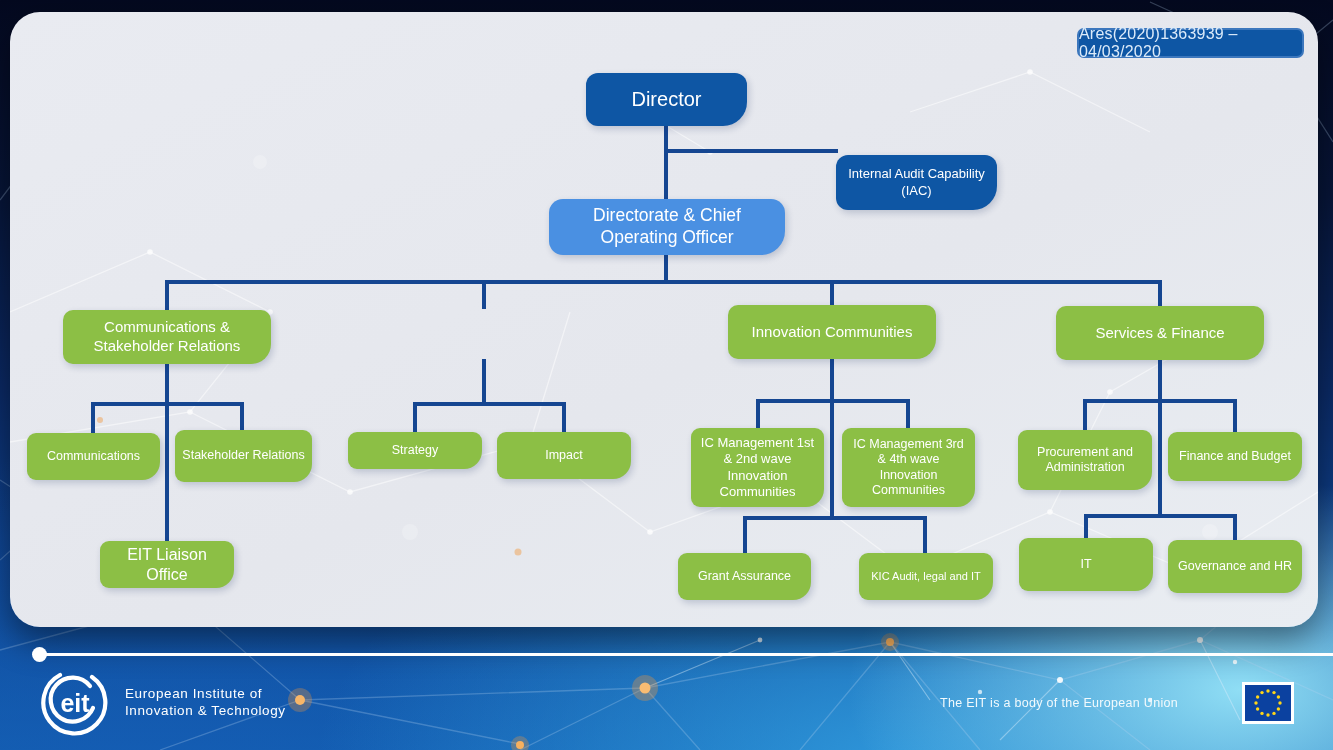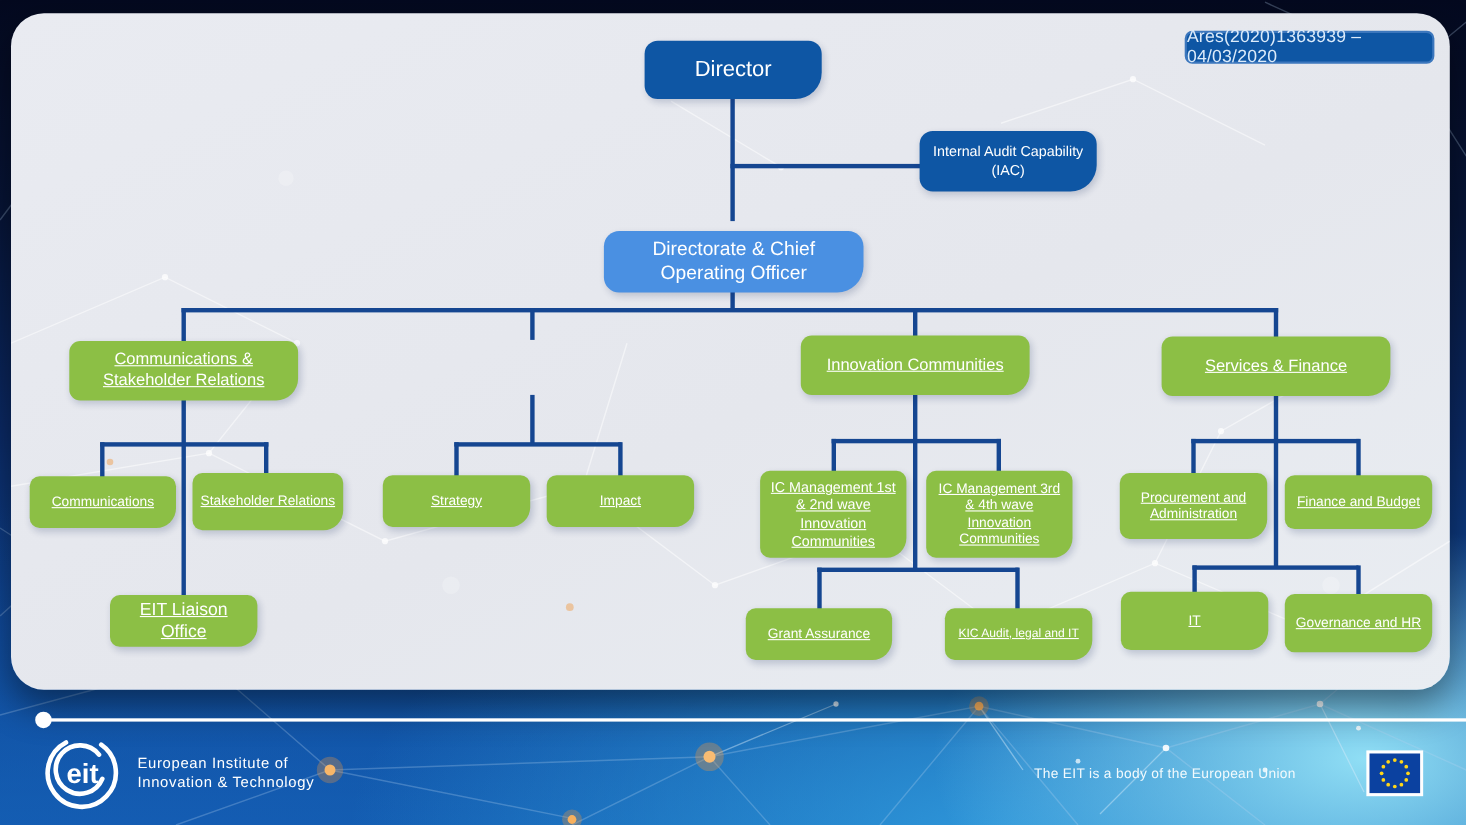--- a/index.html
+++ b/index.html
@@ -24,23 +24,23 @@
     overflow:hidden;
   }
   .card svg.pattern { position:absolute; inset:0; }
 
   .node {
     position:absolute; z-index:3;
     display:flex; align-items:center; justify-content:center; text-align:center;
     color:#ffffff; line-height:1.24; padding:2px 7px;
     box-shadow:2px 3px 7px rgba(20,40,90,0.20);
   }
-  .blue  { background:#0e56a4; border-radius:12px 12px 24px 12px; }
-  .lblue { background:#4a90e2; border-radius:14px 14px 24px 14px;margin-top:11px; }
-  .green { background:#8cbf45; border-radius:10px 10px 20px 10px;text-decoration:underline; }
+  .blue  { background:#0e56a4; border-radius:12px 12px 24px 12px;margin-top:36px; }
+  .lblue { background:#4a90e2; border-radius:14px 14px 24px 14px; }
+  .green { background:#8cbf45; border-radius:10px 10px 20px 10px; }
   .green.sm { border-radius:9px 9px 18px 9px; }
 
   .conn { position:absolute; background:#154691; z-index:2; }
 
   .ref-badge {
     position:absolute; left:1051px; top:16px; width:227px; height:30px; z-index:3;
     background:#0e56a4; border:2px solid #3c77bd; border-radius:7px;
     display:flex; align-items:center; justify-content:center;
     color:#dcebfa; font-size:16px; letter-spacing:0.2px;margin-left:16px;
   }
@@ -182,21 +182,21 @@
     <div class="node lblue" style="left:539px;top:187px;width:236px;height:56px;font-size:17.5px">Directorate &amp; Chief Operating Officer</div>
 
     <div class="node green" style="left:53px;top:298px;width:208px;height:54px;font-size:15px">Communications &amp; Stakeholder Relations</div>
     <div class="node green" style="left:718px;top:293px;width:208px;height:54px;font-size:15px">Innovation Communities</div>
     <div class="node green" style="left:1046px;top:294px;width:208px;height:54px;font-size:15px">Services &amp; Finance</div>
 
     <div class="node green sm" style="left:17px;top:421px;width:133px;height:47px;font-size:12.5px">Communications</div>
     <div class="node green sm" style="left:165px;top:418px;width:137px;height:52px;font-size:12.5px">Stakeholder Relations</div>
     <div class="node green sm" style="left:90px;top:529px;width:134px;height:47px;font-size:16px">EIT Liaison Office</div>
 
-    <div class="node green sm" style="left:338px;top:420px;width:134px;height:47px;font-size:12.5px">Strategy</div>
+    <div class="node green sm" style="left:338px;top:420px;width:134px;height:37px;font-size:12.5px">Strategy</div>
     <div class="node green sm" style="left:487px;top:420px;width:134px;height:47px;font-size:12.5px">Impact</div>
 
     <div class="node green sm" style="left:681px;top:416px;width:133px;height:79px;font-size:13px">IC Management 1st &amp; 2nd wave Innovation Communities</div>
     <div class="node green sm" style="left:832px;top:416px;width:133px;height:79px;font-size:12.5px">IC Management 3rd &amp; 4th wave Innovation Communities</div>
     <div class="node green sm" style="left:668px;top:541px;width:133px;height:47px;font-size:12.5px">Grant Assurance</div>
     <div class="node green sm" style="left:849px;top:541px;width:134px;height:47px;font-size:11px">KIC Audit, legal and IT</div>
 
     <div class="node green sm" style="left:1008px;top:418px;width:134px;height:60px;font-size:12.5px">Procurement and Administration</div>
     <div class="node green sm" style="left:1158px;top:420px;width:134px;height:49px;font-size:12.5px">Finance and Budget</div>
     <div class="node green sm" style="left:1009px;top:526px;width:134px;height:53px;font-size:12.5px">IT</div>

